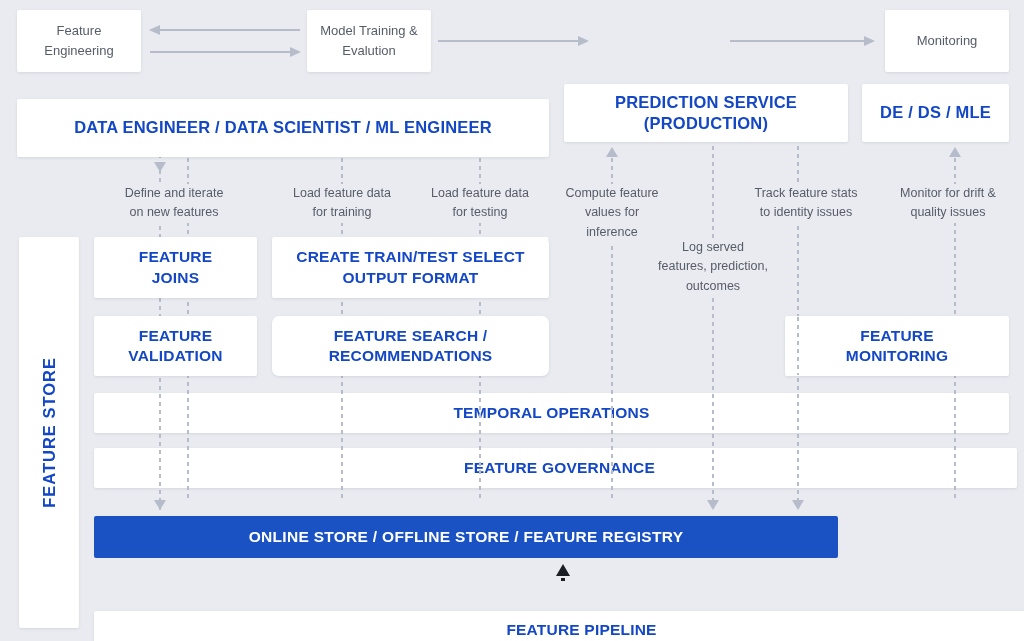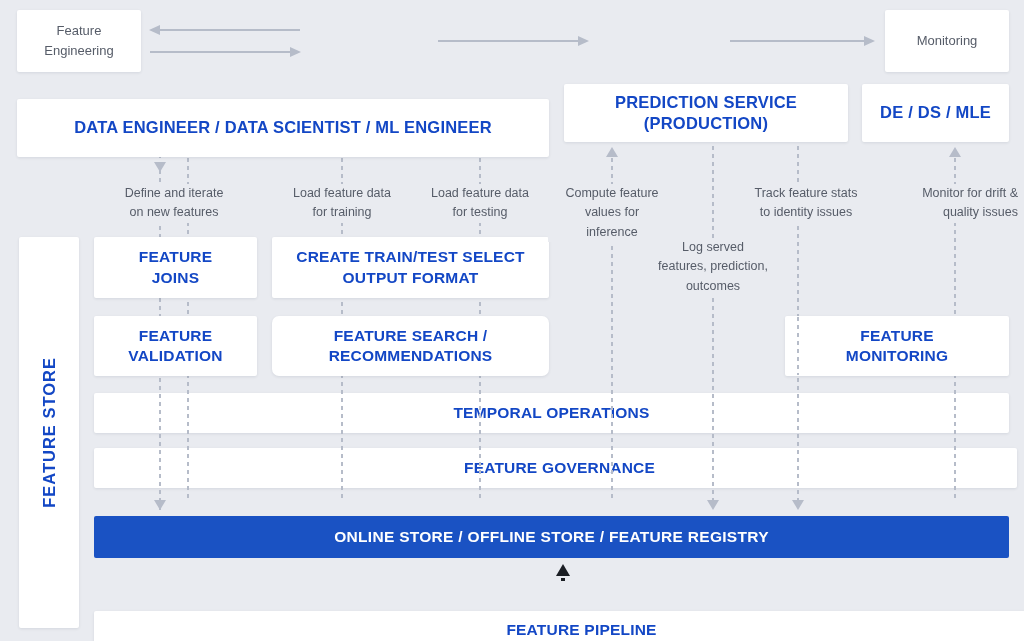--- a/index.html
+++ b/index.html
@@ -43,39 +43,43 @@
   .flow-label{position:absolute; z-index:3; transform:translateX(-50%);
       background:var(--page-bg); color:var(--gray-text); font-size:12.5px; line-height:1.55;
       text-align:center; white-space:pre-line; padding:0 4px;}
 
   .sidebar{position:absolute; left:19px; top:237px; width:60px; height:391px;
       background:var(--box-bg); border-radius:2px; box-shadow:0 1px 3px rgba(30,40,70,.10);
       display:flex; align-items:center; justify-content:center; z-index:2;}
   .sidebar span{writing-mode:vertical-rl; transform:rotate(180deg);
       color:var(--blue-text); font-weight:bold; font-size:16.5px; letter-spacing:1px;}
 
-  .blue-bar{position:absolute; left:94px; top:516px; width:915px; height:42px;
+  .blue-bar{position:absolute; left:94px; top:516px; width:744px; height:42px;
       background:var(--blue-bar-bg); border-radius:2px; z-index:2;
       display:flex; align-items:center; justify-content:center;
       color:var(--blue-bar-text); font-weight:bold; font-size:15.5px; letter-spacing:.3px;}
 
   .black-up-arrow{position:absolute; left:556px; top:564px; width:0; height:0; z-index:2;
       border-left:7px solid transparent; border-right:7px solid transparent;
       border-bottom:12px solid var(--black-arrow);}
   .black-up-dot{position:absolute; left:561px; top:578px; width:4px; height:3px;
       background:var(--black-arrow); z-index:2;}
 </style>
 </head>
 <body>
 
 <div class="canvas">
 
   <div class="box z2" style="left:17px; top:10px; width:124px; height:62px;">
     <span class="gray-label">Feature
 Engineering</span>
+  </div>
+  <div class="box z2" style="left:307px; top:10px; width:124px; height:62px;">
+    <span class="gray-label">Model Training &amp;
+Evalution</span>
   </div>
   <div class="box z2" style="left:885px; top:10px; width:124px; height:62px;">
     <span class="gray-label">Monitoring</span>
   </div>
 
   <div class="harrow" style="left:160px; top:29px; width:140px;">
     <span class="head-left"></span>
   </div>
   <div class="harrow" style="left:150px; top:51px; width:140px;">
     <span class="head-right"></span>
@@ -131,21 +135,21 @@
   <div class="flow-label" style="left:480px; top:184px; width:124px;">Load feature data
 for testing</div>
   <div class="flow-label" style="left:612px; top:184px; width:120px;">Compute feature
 values for
 inference</div>
   <div class="flow-label" style="left:713px; top:238px; width:150px;">Log served
 features, prediction,
 outcomes</div>
   <div class="flow-label" style="left:806px; top:184px; width:142px;">Track feature stats
 to identity issues</div>
-  <div class="flow-label" style="left:948px; top:184px; width:140px;text-align:right;">Monitor for drift &amp;
+  <div class="flow-label" style="left:948px; top:184px; width:140px;">Monitor for drift &amp;
 quality issues</div>
 
   <div class="sidebar">
     <span>FEATURE STORE</span>
   </div>
 
   <div class="box z2" style="left:94px; top:237px; width:163px; height:61px;">
     <span class="store-label">FEATURE
 JOINS</span>
   </div>

